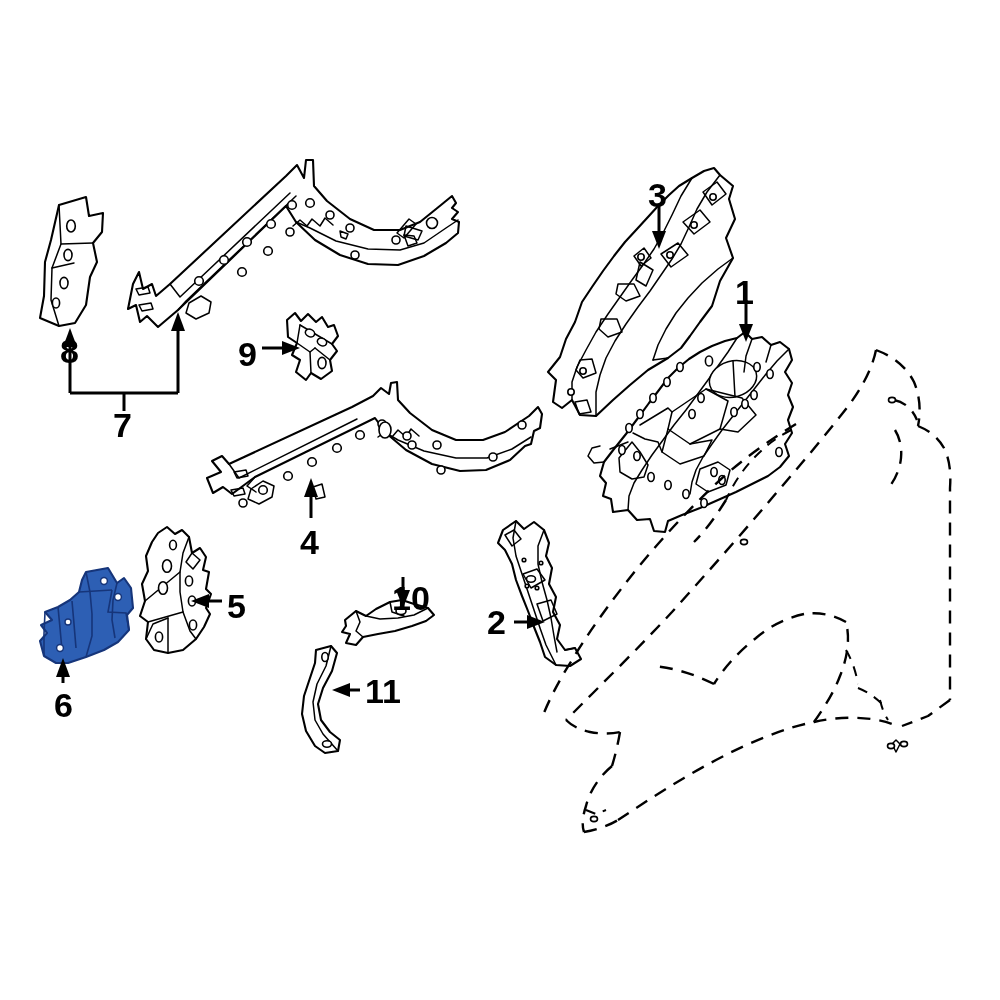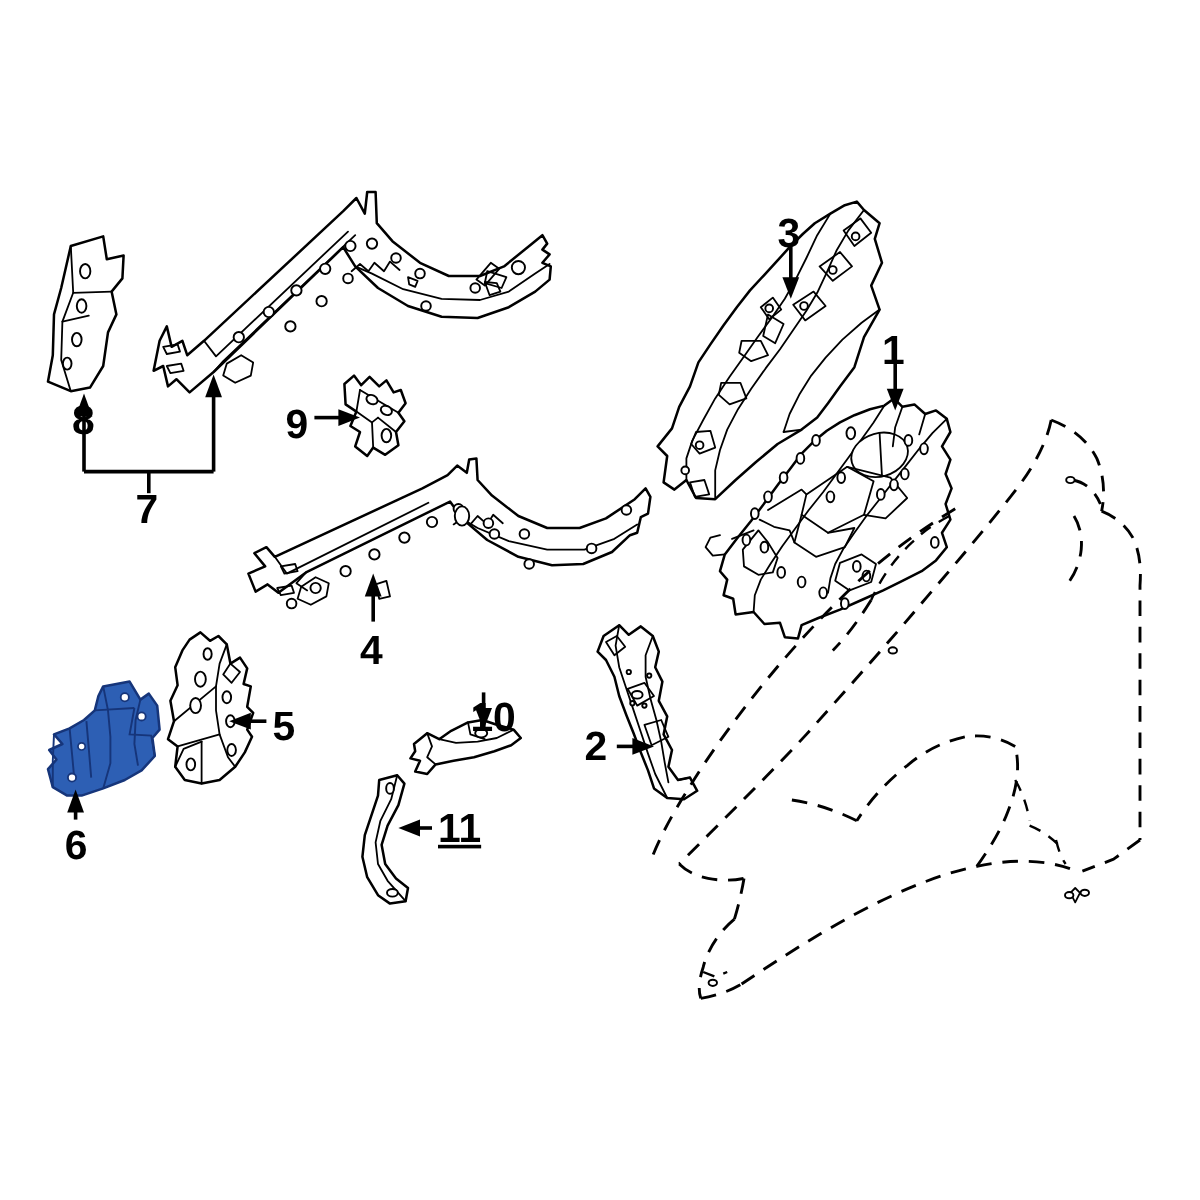--- a/index.html
+++ b/index.html
@@ -444,15 +444,15 @@
   <div class="callout-num" style="left:735px; top:275px;">1</div>
   <div class="callout-num" style="left:487px; top:605px;">2</div>
   <div class="callout-num" style="left:648px; top:178px;">3</div>
   <div class="callout-num" style="left:300px; top:525px;">4</div>
   <div class="callout-num" style="left:227px; top:589px;">5</div>
   <div class="callout-num" style="left:54px; top:688px;">6</div>
   <div class="callout-num" style="left:113px; top:408px;">7</div>
   <div class="callout-num" style="left:60px; top:334px;">8</div>
   <div class="callout-num" style="left:238px; top:337px;">9</div>
   <div class="callout-num" style="left:392px; top:541px;margin-top:40px;">10</div>
-  <div class="callout-num" style="left:365px; top:674px;text-decoration:underline;">11</div>
+  <div class="callout-num" style="left:365px; top:674px;">11</div>
 
 </div>
 
 </body></html>

